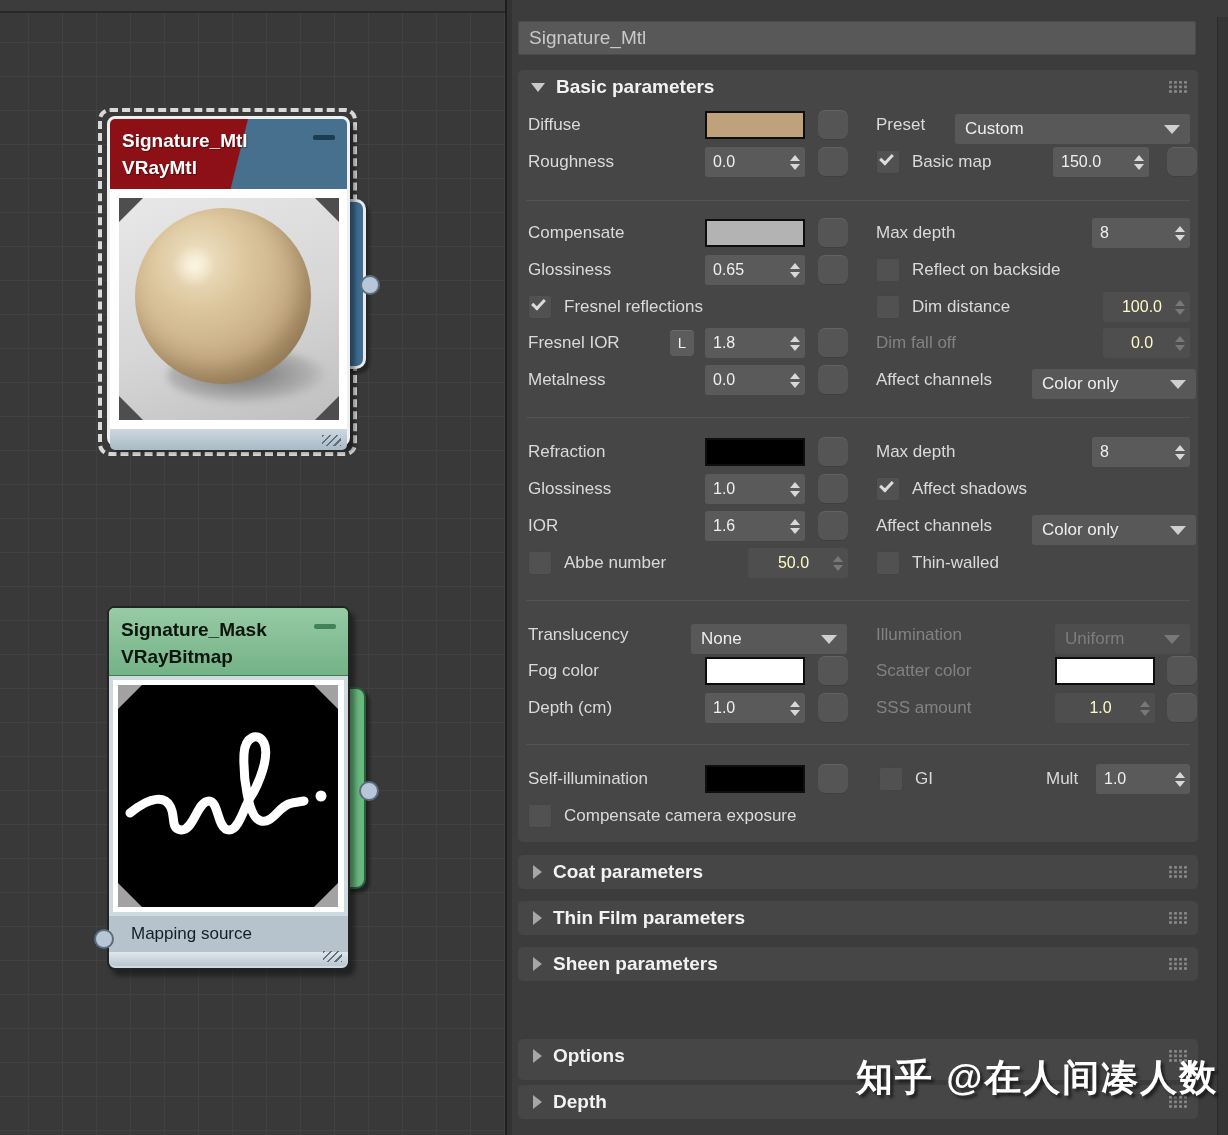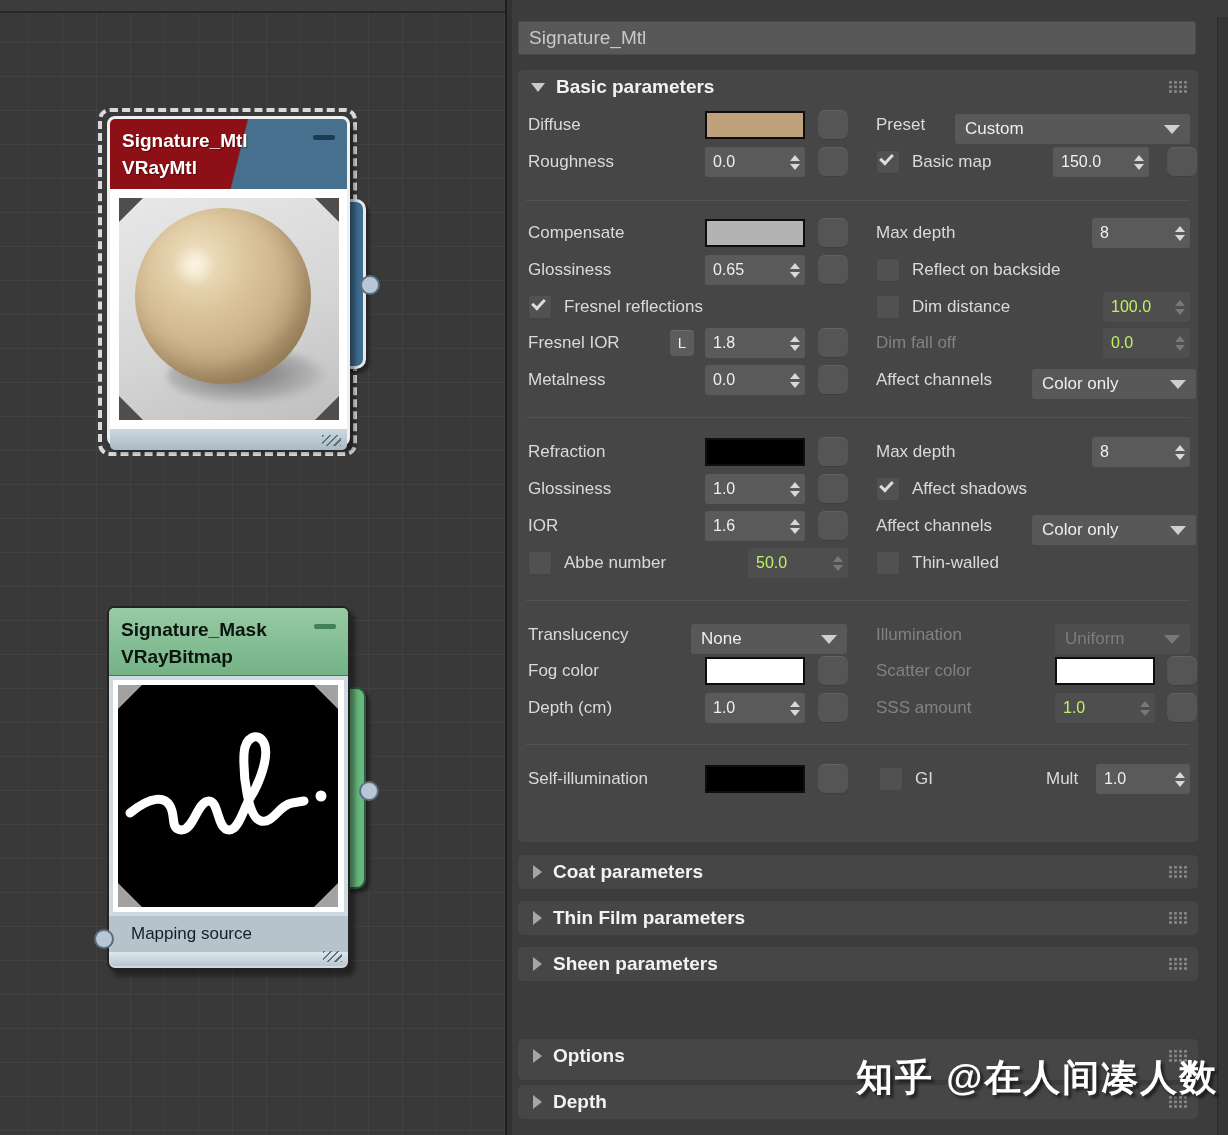--- a/index.html
+++ b/index.html
@@ -113,21 +113,21 @@
     background-image:radial-gradient(circle, #868686 1.3px, transparent 1.6px);
     background-size:5px 4.6px; }
 
   .prow { position:absolute; left:0; width:100%; height:30px; }
   .lab { position:absolute; top:0; font-size:17px; color:#dadada; line-height:30px;
     white-space:nowrap; }
   .lab.dis { color:#828282; }
   .field { position:absolute; top:0; height:30px; background:#5a5a5a; border-radius:3px;
     display:flex; align-items:center; }
   .field .val { flex:1; padding-left:8px; font-size:16px; color:#efefef; white-space:nowrap; }
-  .field.dis { background:#4e4e4e; } .field.dis .val { color:#bef264; }
+  .field.dis { background:#4e4e4e; } .field.dis .val { color:#fef9c3;text-align:center; }
   .arrows { width:17px; display:flex; flex-direction:column; align-items:center;
     gap:3px; padding-right:3px; }
   .tu { width:0; height:0; border-left:5px solid transparent; border-right:5px solid transparent;
     border-bottom:6px solid #d8d8d8; }
   .td { width:0; height:0; border-left:5px solid transparent; border-right:5px solid transparent;
     border-top:6px solid #d8d8d8; }
   .field.dis .tu { border-bottom-color:#787878; } .field.dis .td { border-top-color:#787878; }
   .dd { position:absolute; top:4px; height:30px; background:#585858; border-radius:3px;
     display:flex; align-items:center; }
   .dd .val { flex:1; padding-left:10px; font-size:17px; color:#ededed; white-space:nowrap; }
@@ -472,20 +472,24 @@
       <span class="lab" style="left:528px">Mult</span>
       <span class="field" style="left:578px; width:94px">
         <span class="val">1.0</span>
         <span class="arrows">
             <i class="tu"></i>
             <i class="td"></i>
           </span>
       </span>
     </div>
 
+    <div class="prow" style="top:731px">
+      <span class="cb" style="left:10px"></span>
+      <span class="lab" style="left:46px">Compensate camera exposure</span>
+    </div>
   </div>
 
   <div class="rollout" style="top:855px; height:34px;">
     <div class="rhdr">
       <i class="tri-col"></i>
       <span class="rtitle">Coat parameters</span>
       <span class="grip-dots"></span>
     </div>
   </div>
   <div class="rollout" style="top:901px; height:34px;">

